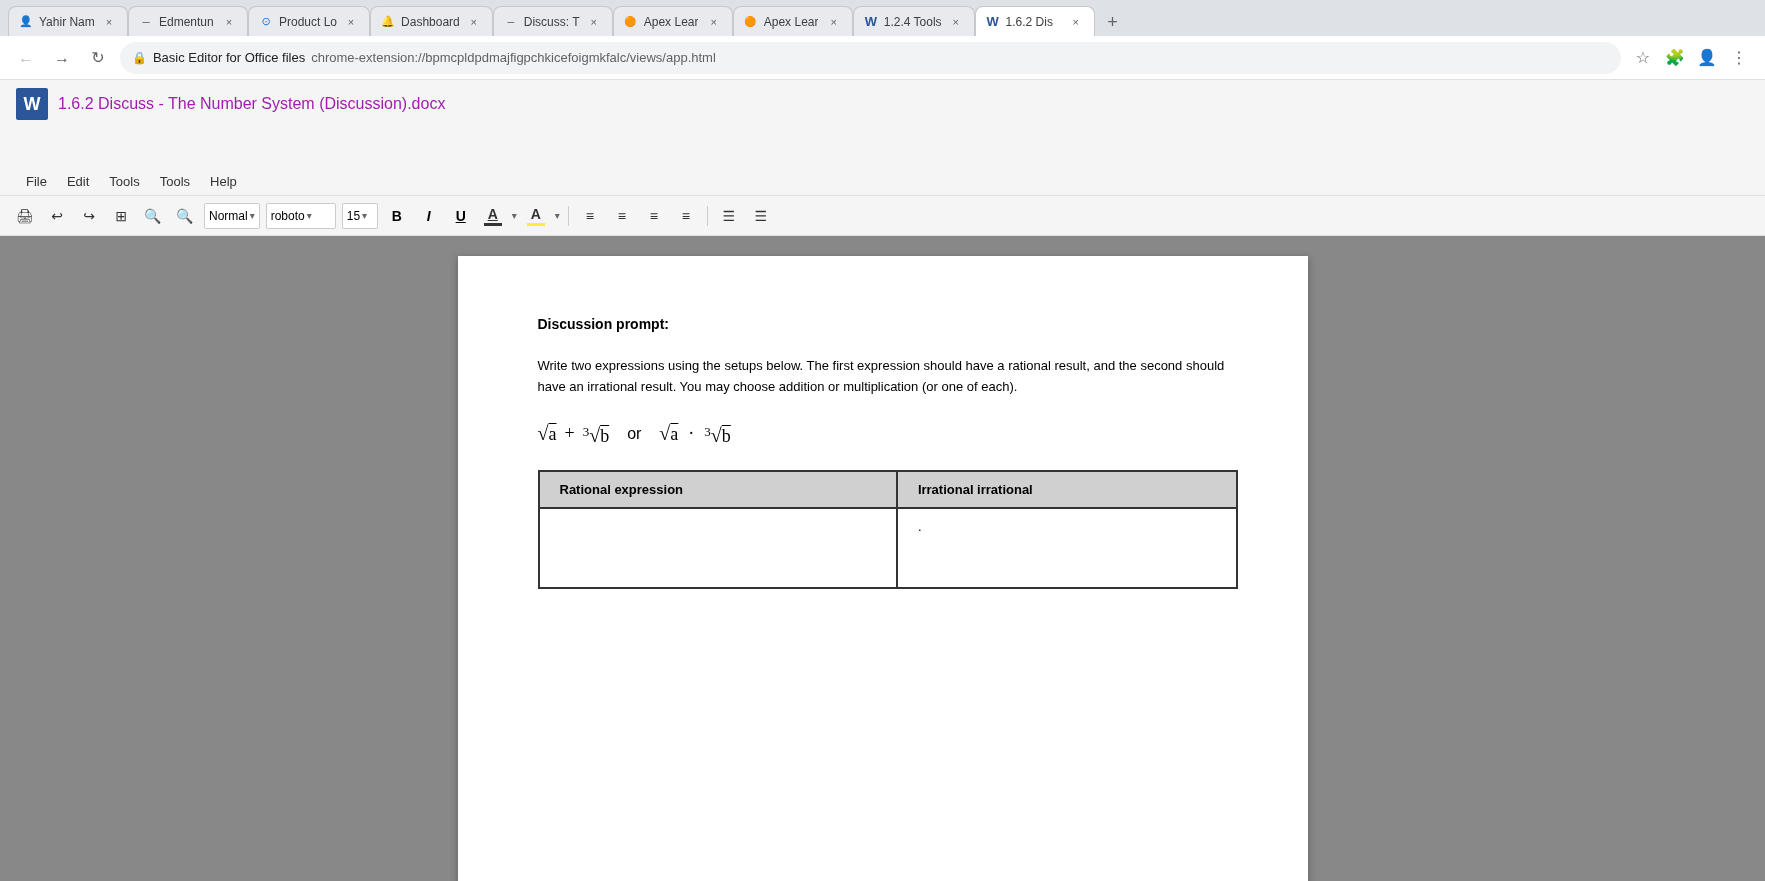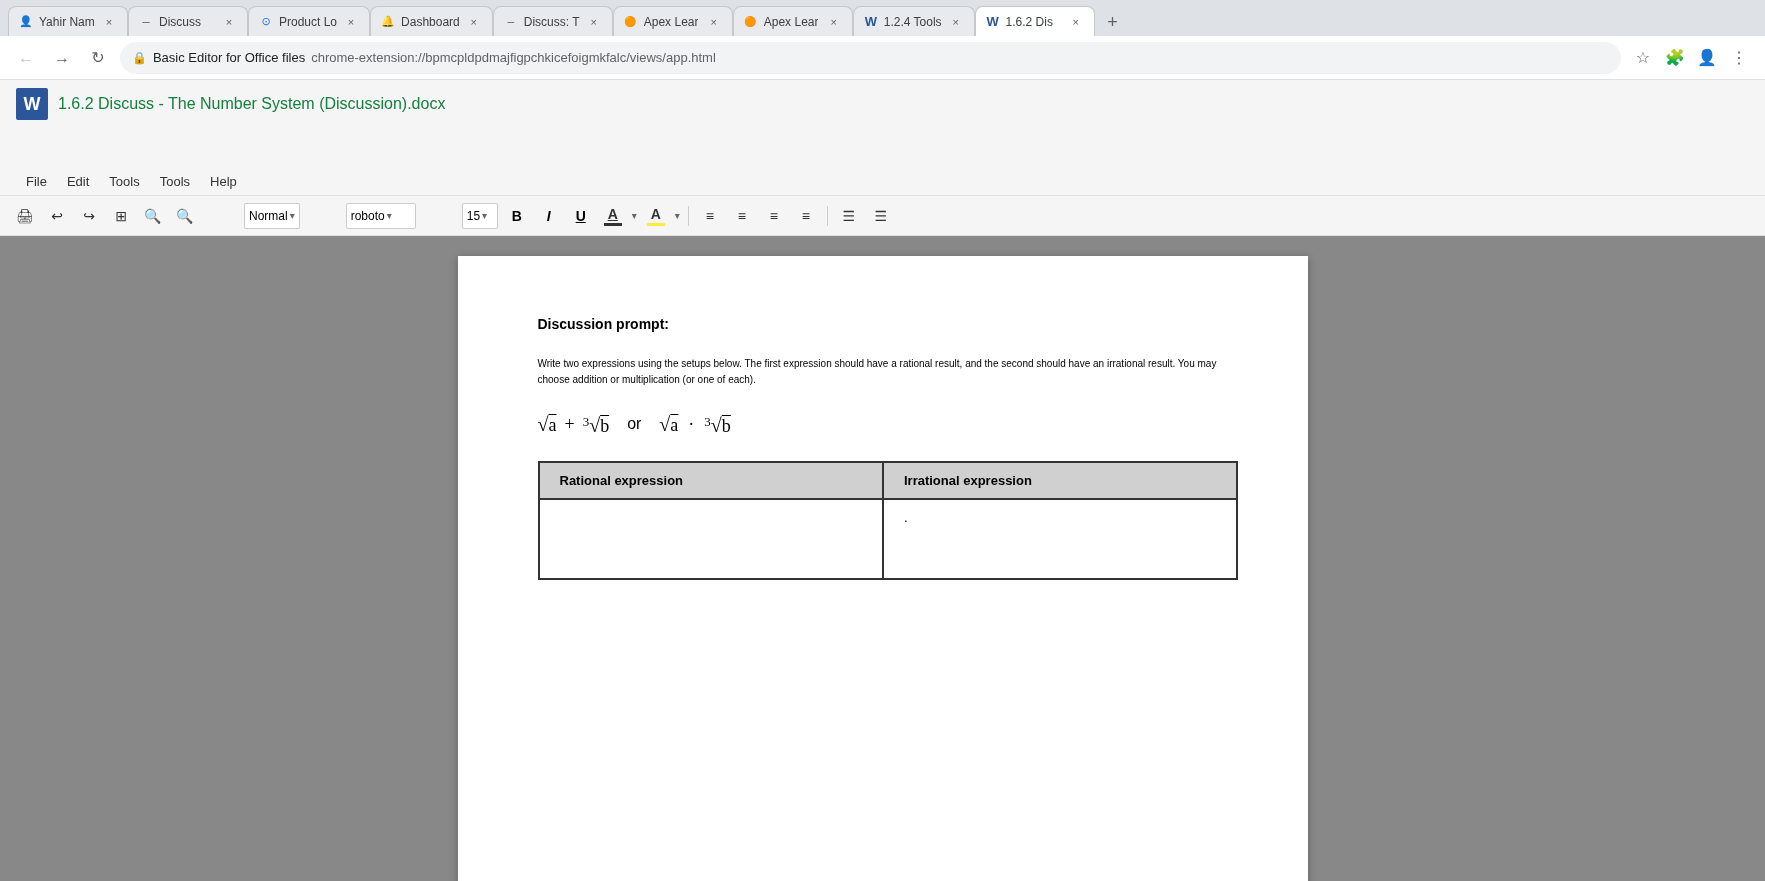--- a/index.html
+++ b/index.html
@@ -148,21 +148,21 @@
       color: white;
       font-weight: bold;
       font-size: 18px;
       display: flex;
       align-items: center;
       justify-content: center;
       border-radius: 2px;
     }
     .app-title {
       font-size: 16px;
-      color: #15803d;
+      color: #a21caf;
       font-weight: 400;
     }
     .app-menu {
       display: flex;
       gap: 0;
       padding: 2px 0;
       margin-top: 48px;
     }
     .app-menu-item {
       padding: 4px 10px;
@@ -199,21 +199,20 @@
       height: 26px;
       border: 1px solid #ccc;
       background: #fff;
       font-size: 12px;
       padding: 0 4px;
       cursor: pointer;
       border-radius: 2px;
       display: flex;
       align-items: center;
       gap: 2px;
-      margin-left: 40px;
     }
     .toolbar-select-arrow { font-size: 10px; color: #666; }
     .font-name { min-width: 70px; }
     .font-size { min-width: 36px; }
     .toolbar-format-btn {
       width: 26px;
       height: 26px;
       display: flex;
       align-items: center;
       justify-content: center;
@@ -243,21 +242,21 @@
       min-height: 700px;
       padding: 60px 80px;
       box-shadow: 0 2px 8px rgba(0,0,0,0.3);
     }
     .doc-heading {
       font-size: 14px;
       font-weight: bold;
       margin-bottom: 24px;
     }
     .doc-para {
-      font-size: 10px;
+      font-size: 13px;
       line-height: 1.6;
       margin-bottom: 20px;
     }
     .math-display {
       font-size: 20px;
       margin: 24px 0;
       display: flex;
       align-items: center;
       gap: 8px;
       font-family: 'Times New Roman', serif;
@@ -292,21 +291,21 @@
   <div class="tab-strip">
 
     <div class="tab">
       <span class="tab-favicon">👤</span>
       <span class="tab-title">Yahir Nam</span>
       <span class="tab-close">×</span>
     </div>
 
     <div class="tab">
       <span class="tab-favicon" style="font-size:13px;color:#666;">–</span>
-      <span class="tab-title">Discuss</span>
+      <span class="tab-title">Edmentun</span>
       <span class="tab-close">×</span>
     </div>
 
     <div class="tab">
       <span class="tab-favicon" style="color:#1a73e8;">⊙</span>
       <span class="tab-title">Product Lo</span>
       <span class="tab-close">×</span>
     </div>
 
     <div class="tab">
@@ -448,21 +447,21 @@
         <span style="position:relative;">
           <sup style="font-size:13px; position:relative; top:2px;">3</sup>√<span style="text-decoration:overline; font-size:18px;">b</span>
         </span>
       </div>
 
 
       <table class="doc-table">
         <thead>
           <tr>
             <th>Rational expression</th>
-            <th>Irrational expression</th>
+            <th>Irrational irrational</th>
           </tr>
         </thead>
         <tbody>
           <tr>
             <td></td>
             <td>.</td>
           </tr>
         </tbody>
       </table>
     </div>

